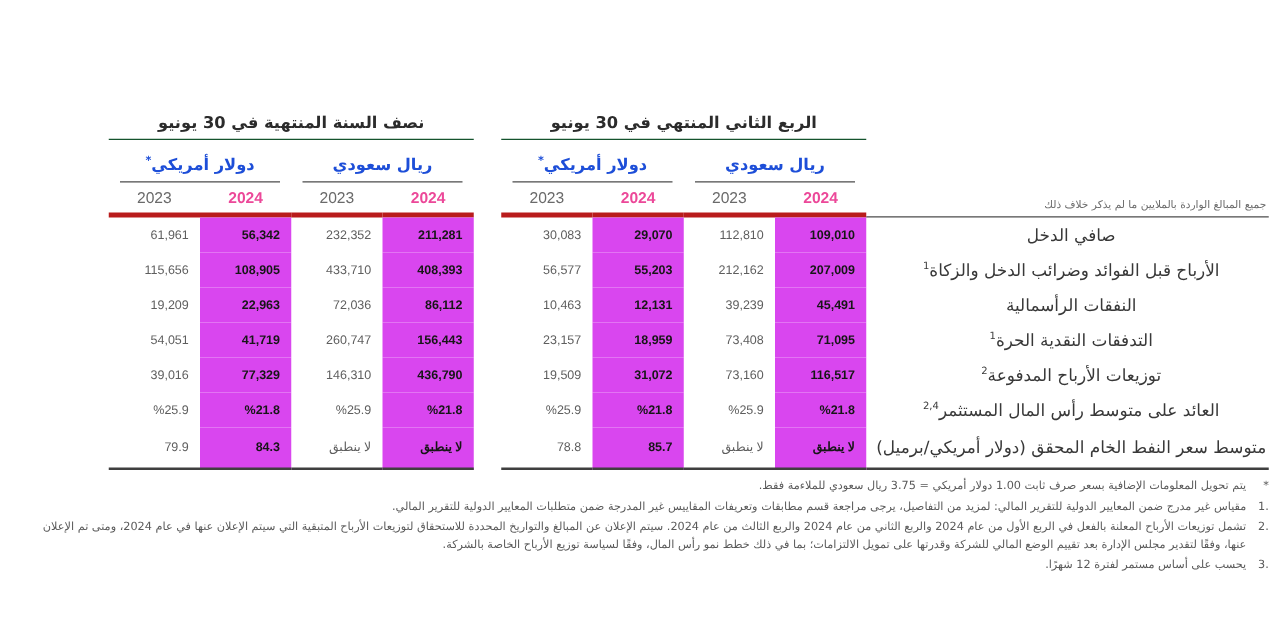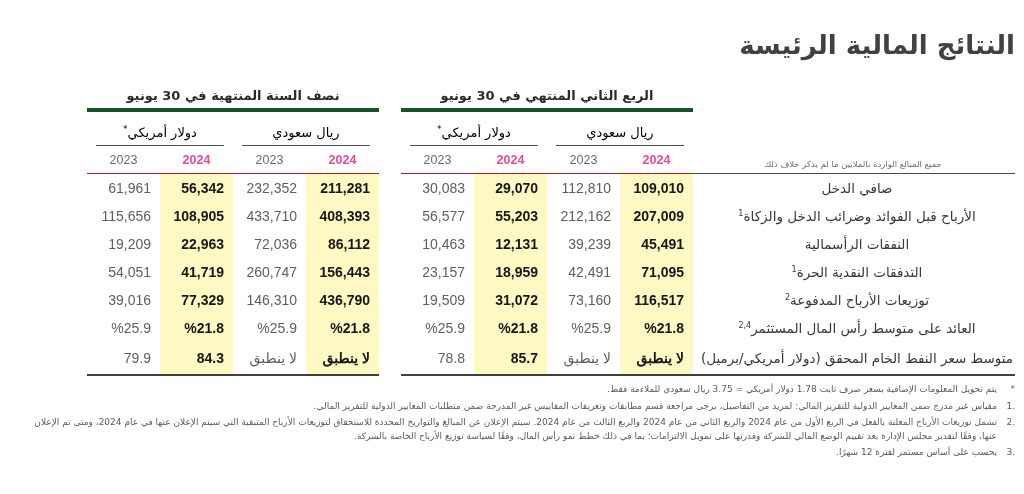--- a/index.html
+++ b/index.html
@@ -19,86 +19,85 @@
   }
 
   table.fin-table {
     position: absolute; top: 86px; right: 9px;
     border-collapse: separate; border-spacing: 0;
     table-layout: fixed; direction: rtl;
   }
   th, td { padding: 0; font-weight: normal; }
 
   .label-head {
-    vertical-align: bottom; text-align: center;
+    vertical-align: bottom; text-align: right;
     border-bottom: 1px solid #4c4c4c;
   }
   .amounts-note {
     font-size: 8.5px; color: #6b6b6b; padding: 0 2px 4px 0;
     white-space: nowrap;
   }
 
   .group-head {
     font-size: 13px; font-weight: bold; color: #2b2b2b;
     text-align: center; vertical-align: bottom;
     padding-bottom: 5px;
-    border-bottom: 4px solid #14532d;
+    border-bottom: 1px solid #14532d;
     height: 26px; white-space: nowrap;
   }
   .gap, .gapcell { border: none; background: transparent; }
 
   .cur-head { vertical-align: bottom; height: 34px; }
   .cur-inner {
     margin: 0 9px; padding-bottom: 5px;
     border-bottom: 1px solid #4c4c4c;
-    font-size: 13px; font-weight: normal; color: #000000;
+    font-size: 13px; font-weight: bold; color: #1d4ed8;
     text-align: center; white-space: nowrap;
   }
   .cur-inner sup { font-size: 9px; }
 
   .yr {
     height: 28px; vertical-align: middle; text-align: center;
-    font-size: 12.5px; border-bottom: 1px solid #b91c1c;
+    font-size: 12.5px; border-bottom: 4px solid #b91c1c;
     font-family: "Liberation Sans", sans-serif;
   }
   .yr.y23 { color: #6a6a6a; }
   .yr.y24 { color: #ec4899; font-weight: bold; }
 
   .row-label {
     text-align: center; font-size: 13.5px; color: #383838;
     white-space: nowrap; padding-left: 6px; vertical-align: middle;
   }
   .row-label sup.ref { font-size: 8px; color: #383838; }
 
   td.val {
     direction: ltr; text-align: right; padding-right: 9px;
-    font-size: 14px; color: #5e5e5e; height: 28px;
+    font-size: 10px; color: #5e5e5e; height: 28px;
     vertical-align: middle; white-space: nowrap;
     font-family: "Liberation Sans", sans-serif;
   }
   td.val.b { color: #161616; font-weight: bold; }
-  td.shade { background: #fef9c3; }
+  td.shade { background: #d946ef; }
   tr.body-row th { height: 28px; }
   tr.last td.val, tr.last th.row-label { border-bottom: 2px solid #3f3f3f; }
   tr.last td.val, tr.last th.row-label { height: 34px; }
 
   .footnotes {
     position: absolute; top: 383px; right: 9px; left: 14px;
     direction: rtl; color: #5a5a5a; font-size: 9px; line-height: 1.5;
   }
   .fn { display: flex; margin-bottom: 3px; }
   .fn-marker { flex: 0 0 18px; direction: ltr; text-align: right; padding-left: 5px; }
   .fn-text { flex: 1; text-align: right; }
 </style>
 </head>
 <body>
 
 <div class="page">
 
-  <div class="title">النتائج المالية الرئيسة</div>
 
   <table class="fin-table">
     <colgroup>
       <col style="width:322px">
       <col style="width:73px">
         <col style="width:73px">
         <col style="width:73px">
         <col style="width:73px">
       <col style="width:22px">
       <col style="width:73px">
@@ -173,21 +172,21 @@
         <td class="val">10,463</td>
         <td class="gapcell"></td>
         <td class="val b shade">86,112</td>
         <td class="val">72,036</td>
         <td class="val b shade">22,963</td>
         <td class="val">19,209</td>
       </tr>
       <tr class="body-row">
         <th class="row-label"><span>التدفقات النقدية الحرة</span><sup class="ref">1</sup></th>
         <td class="val b shade">71,095</td>
-        <td class="val">42,491</td>
+        <td class="val">73,408</td>
         <td class="val b shade">18,959</td>
         <td class="val">23,157</td>
         <td class="gapcell"></td>
         <td class="val b shade">156,443</td>
         <td class="val">260,747</td>
         <td class="val b shade">41,719</td>
         <td class="val">54,051</td>
       </tr>
       <tr class="body-row">
         <th class="row-label"><span>توزيعات الأرباح المدفوعة</span><sup class="ref">2</sup></th>
@@ -224,21 +223,21 @@
         <td class="val">لا ينطبق</td>
         <td class="val b shade">84.3</td>
         <td class="val">79.9</td>
       </tr>
     </tbody>
   </table>
 
   <div class="footnotes">
     <div class="fn">
       <span class="fn-marker">*</span>
-      <span class="fn-text">يتم تحويل المعلومات الإضافية بسعر صرف ثابت 1.78 دولار أمريكي = 3.75 ريال سعودي للملاءمة فقط.</span>
+      <span class="fn-text">يتم تحويل المعلومات الإضافية بسعر صرف ثابت 1.00 دولار أمريكي = 3.75 ريال سعودي للملاءمة فقط.</span>
     </div>
     <div class="fn">
       <span class="fn-marker">1.</span>
       <span class="fn-text">مقياس غير مدرج ضمن المعايير الدولية للتقرير المالي: لمزيد من التفاصيل، يرجى مراجعة قسم مطابقات وتعريفات المقاييس غير المدرجة ضمن متطلبات المعايير الدولية للتقرير المالي.</span>
     </div>
     <div class="fn">
       <span class="fn-marker">2.</span>
       <span class="fn-text">تشمل توزيعات الأرباح المعلنة بالفعل في الربع الأول من عام 2024 والربع الثاني من عام 2024 والربع الثالث من عام 2024. سيتم الإعلان عن المبالغ والتواريخ المحددة للاستحقاق لتوزيعات الأرباح المتبقية التي سيتم الإعلان عنها في عام 2024، ومتى تم الإعلان عنها، وفقًا لتقدير مجلس الإدارة بعد تقييم الوضع المالي للشركة وقدرتها على تمويل الالتزامات؛ بما في ذلك خطط نمو رأس المال، وفقًا لسياسة توزيع الأرباح الخاصة بالشركة.</span>
     </div>
     <div class="fn">

